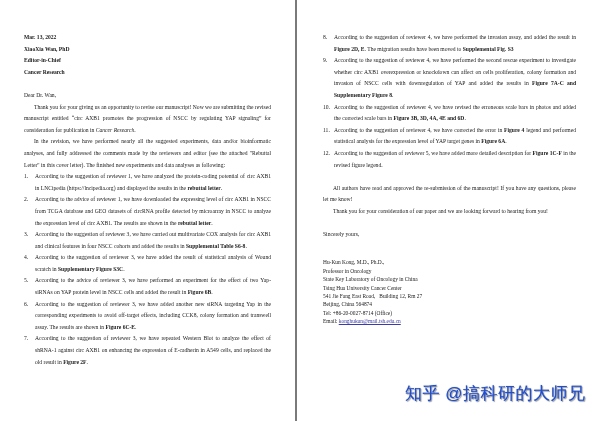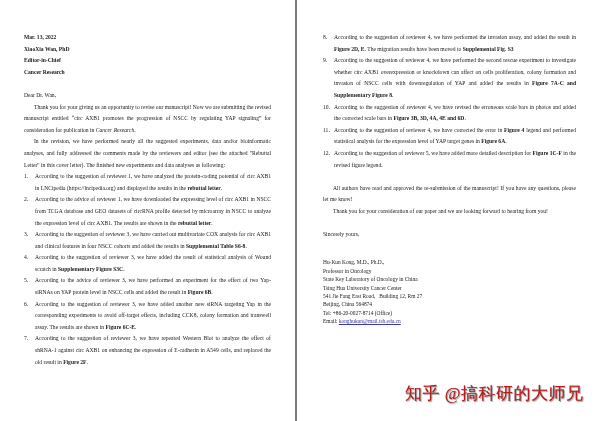--- a/index.html
+++ b/index.html
@@ -19,21 +19,21 @@
   .para { text-align: justify; text-indent: 10px; font-size: 5.6px; line-height: 11.6px; margin: 0; }
   ol.items { margin: 0; padding: 0 0 0 11px; font-size: 5.6px; line-height: 11.6px; list-style: none; }
   ol.items li { position: relative; text-align: justify; padding-left: 0; }
   ol.items li .num { position: absolute; left: -11px; top: 0; }
   b { font-weight: bold; }
   i { font-style: italic; }
   .sig { font-size: 5.4px; line-height: 8.4px; }
   .email-link { color: #3a3aa8; text-decoration: underline; }
   .watermark {
     position: absolute; left: 405px; top: 382px; font-size: 17px;
-    font-family: Liberation Serif, serif; color: #b91c1c;
+    font-family: Liberation Sans, sans-serif; color: #1d4ed8;
     text-shadow: 0 0 1px #8a8a8a, 1px 1px 1px #9a9a9a; letter-spacing: 0.5px;
     white-space: nowrap;
   }
 </style>
 </head>
 <body>
 
 <div class="page" id="page-left">
   <div class="hdr">Mar. 13, 2022</div>
   <div class="hdr">XiaoXia Wan, PhD</div>

